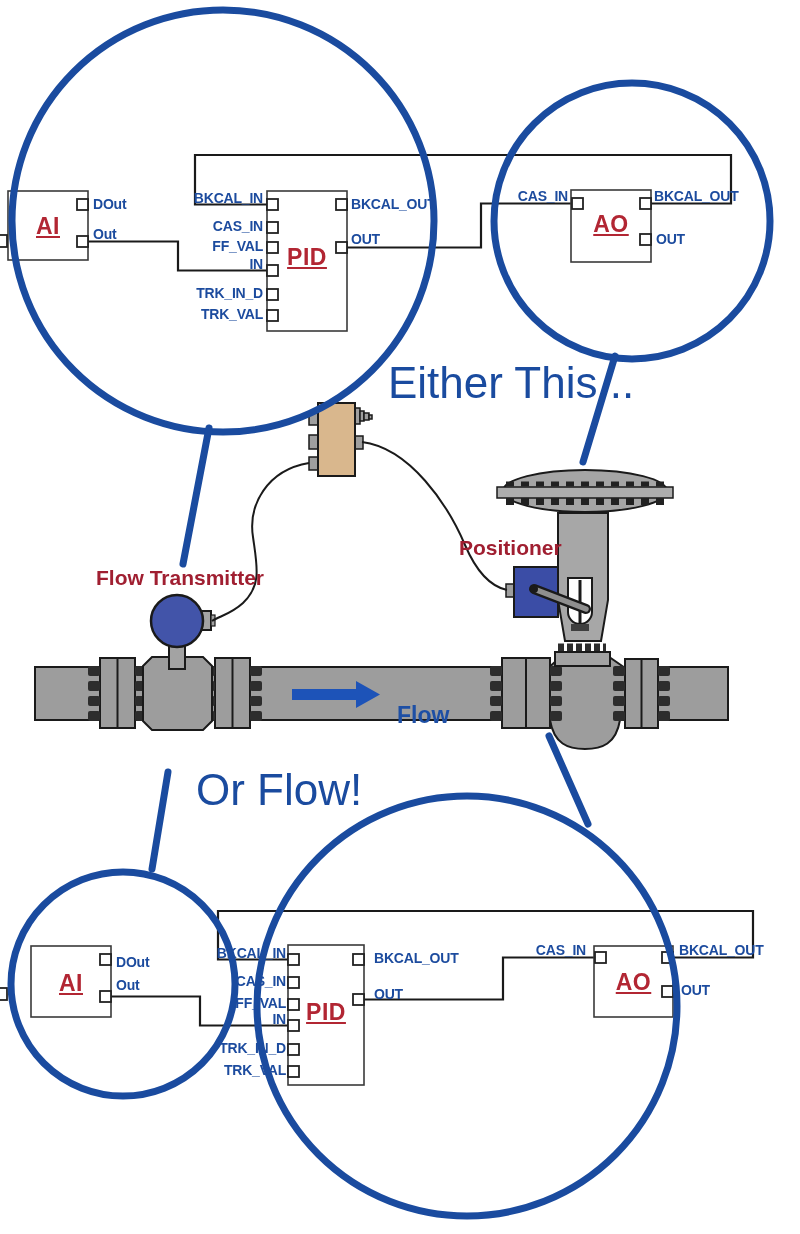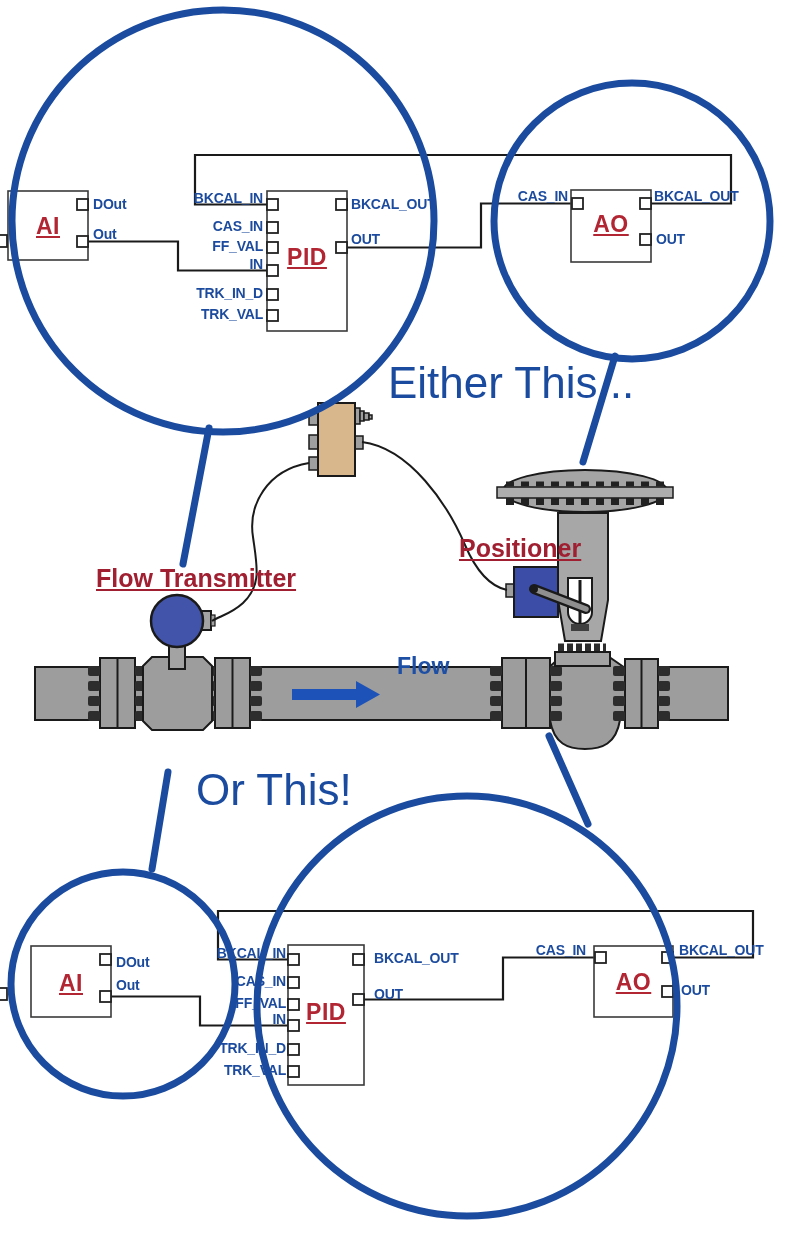--- a/index.html
+++ b/index.html
@@ -3,21 +3,21 @@
 <meta charset="utf-8">
 <style>
   html,body{margin:0;padding:0;background:#ffffff;}
   .stage{position:relative;width:800px;height:1234px;background:#fff;overflow:hidden;
          font-family:"Liberation Sans",sans-serif;}
   .stage svg{position:absolute;left:0;top:0;}
   .lbl{position:absolute;font-weight:bold;font-size:14px;line-height:14px;color:#1c4b9e;
        white-space:nowrap;letter-spacing:-0.2px;}
   .blockname{position:absolute;font-weight:bold;font-size:23px;line-height:24px;color:#b22633;
        text-align:center;letter-spacing:0.5px;text-decoration:underline;}
-  .devlbl{position:absolute;font-weight:bold;font-size:25px;line-height:22px;color:#a01f31;white-space:nowrap;text-decoration:underline;}
+  .devlbl{position:absolute;font-weight:bold;font-size:21px;line-height:22px;color:#a01f31;white-space:nowrap;}
   .headline{position:absolute;font-weight:500;font-size:44px;line-height:46px;color:#1a4b9f;white-space:nowrap;}
   .flowlbl{position:absolute;font-weight:bold;font-size:23px;line-height:24px;color:#1d4fa5;}
 </style>
 </head>
 <body>
 
 <div class="stage">
 
 <svg width="800" height="1234" viewBox="0 0 800 1234">
   <defs>
@@ -186,23 +186,23 @@
 
 <div class="blockname" style="left:571px;top:212px;width:80px;">AO</div>
 <div class="lbl" style="right:232px;top:189px;">CAS_IN</div>
 <div class="lbl" style="left:654px;top:189px;">BKCAL_OUT</div>
 <div class="lbl" style="left:656px;top:232px;">OUT</div>
 
 <div class="headline" style="left:357px;top:360px;margin-left:31px;">Either This...</div>
 
 <div class="devlbl" style="left:96px;top:567px;">Flow Transmitter</div>
 <div class="devlbl" style="left:459px;top:537px;">Positioner</div>
-<div class="flowlbl" style="left:397px;top:654px;">Flow</div>
-
-<div class="headline" style="left:196px;top:767px;">Or This!</div>
+<div class="flowlbl" style="left:397px;top:703px;">Flow</div>
+
+<div class="headline" style="left:196px;top:767px;">Or Flow!</div>
 
 <div class="blockname" style="left:31px;top:971px;width:80px;">AI</div>
 <div class="lbl" style="left:116px;top:955px;">DOut</div>
 <div class="lbl" style="left:116px;top:978px;">Out</div>
 
 <div class="blockname" style="left:288px;top:1000px;width:76px;">PID</div>
 <div class="lbl" style="right:514px;top:946px;">BKCAL_IN</div>
 <div class="lbl" style="right:514px;top:974px;">CAS_IN</div>
 <div class="lbl" style="right:514px;top:996px;">FF_VAL</div>
 <div class="lbl" style="right:514px;top:1012px;">IN</div>

